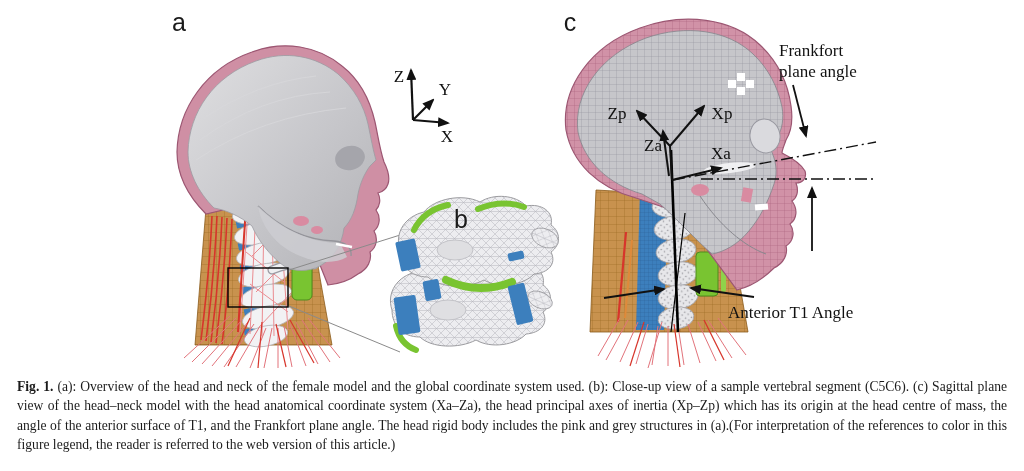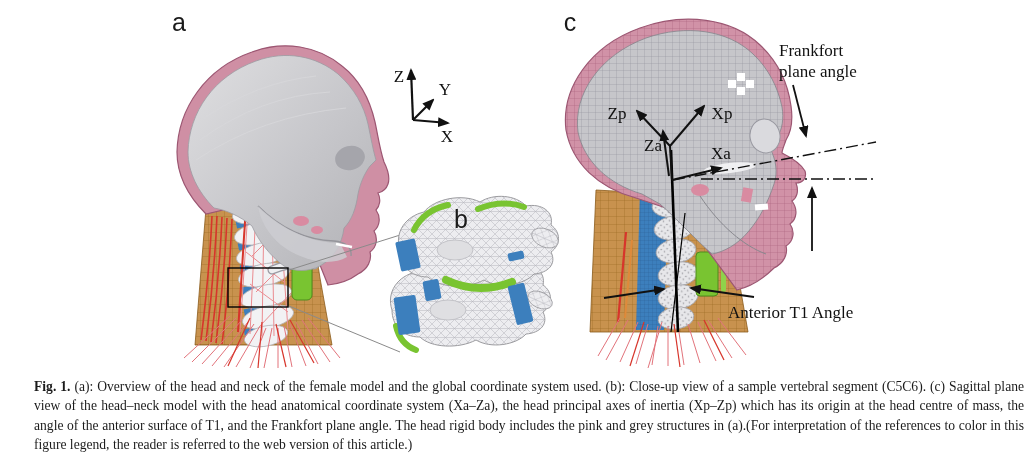--- a/index.html
+++ b/index.html
@@ -1,21 +1,21 @@
 <!DOCTYPE html>
 <html><head>
 <meta charset="utf-8">
 <style>
   html,body{margin:0;padding:0;background:#ffffff;}
   .page{position:relative;width:1024px;height:471px;background:#fff;overflow:hidden;
         font-family:"Liberation Serif",serif;}
   .fig-svg{position:absolute;top:0;left:0;}
   .t-serif{font-family:"Liberation Serif","DejaVu Serif",serif;fill:#111;}
   .t-sans{font-family:"Liberation Sans","DejaVu Sans",sans-serif;fill:#1a1a1a;}
-  .caption{position:absolute;top:377px;left:34px;width:990px;margin:0;
+  .caption{position:absolute;top:377px;left:17px;width:990px;margin:0;
            font-family:"Liberation Serif","DejaVu Serif",serif;
            font-size:13.6px;line-height:19.4px;color:#1b1b1b;text-align:justify;}
   .caption b{font-weight:700;}
 </style>
 </head>
 <body>
 
 <div class="page">
 <svg class="fig-svg" width="1024" height="370" viewBox="0 0 1024 370">
   <defs>

